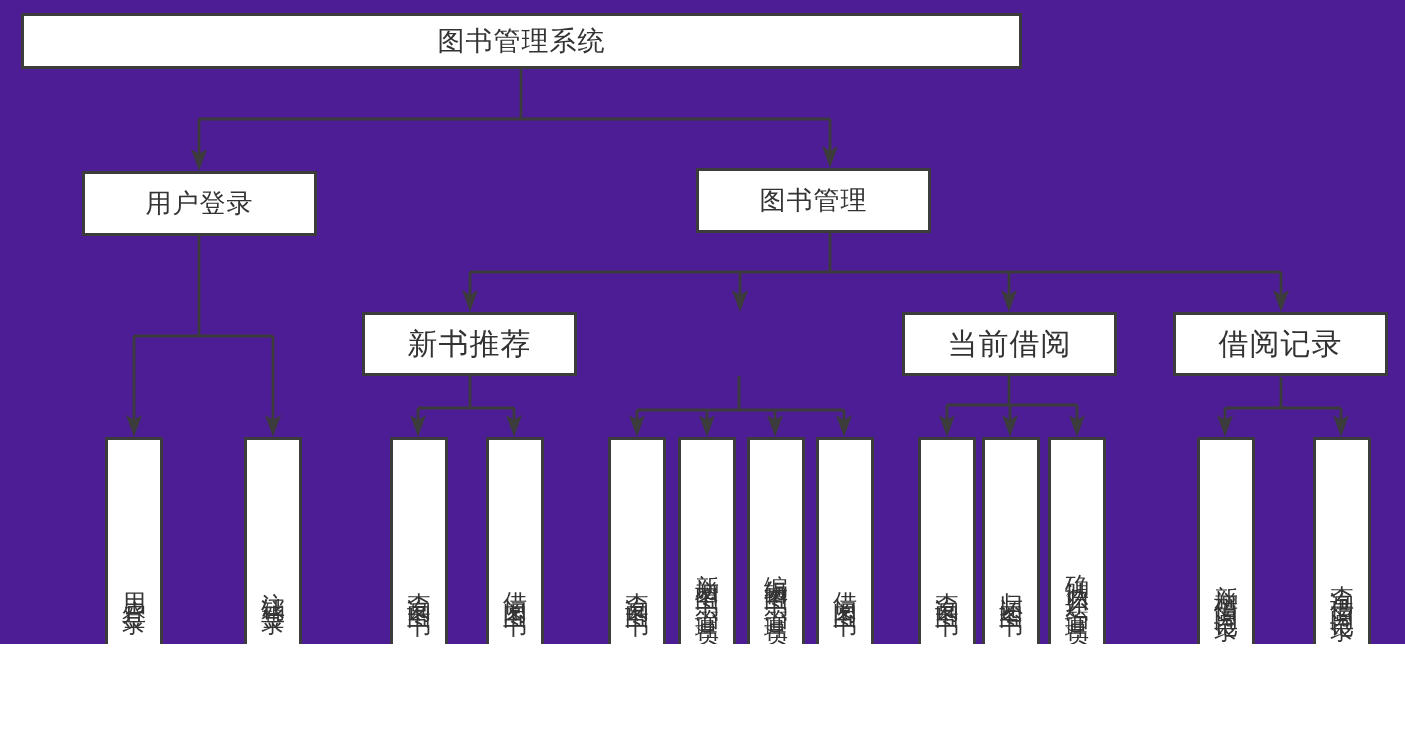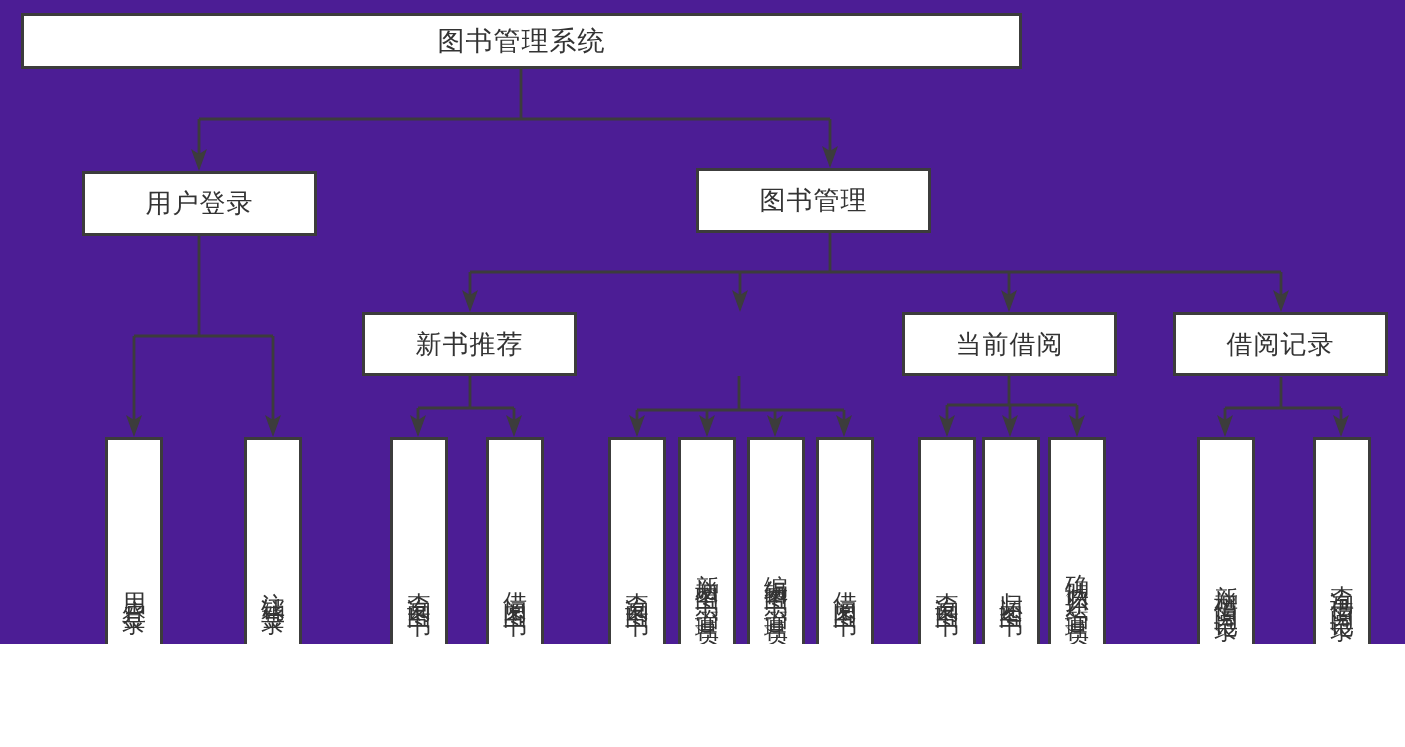--- a/index.html
+++ b/index.html
@@ -30,21 +30,21 @@
     display: flex;
     align-items: center;
     justify-content: center;
     text-align: center;
   }
   .root-box {
     left: 21px; top: 13px; width: 1001px; height: 56px;
     font-size: 27px; letter-spacing: 1px;
   }
   .lvl2 { width: 235px; height: 65px; font-size: 26px; letter-spacing: 1px; }
-  .lvl3 { width: 215px; height: 64px; font-size: 26px; letter-spacing: 1px; }
+  .lvl3 { width: 215px; height: 64px; font-size: 30px; letter-spacing: 1px; }
   .leaf {
     width: 58px; height: 299px; top: 437px;
     font-size: 24px;
     writing-mode: vertical-rl;
     letter-spacing: 7px;
     line-height: 1;
     padding: 4px 0;
   }
   .watermark {
     position: absolute;

